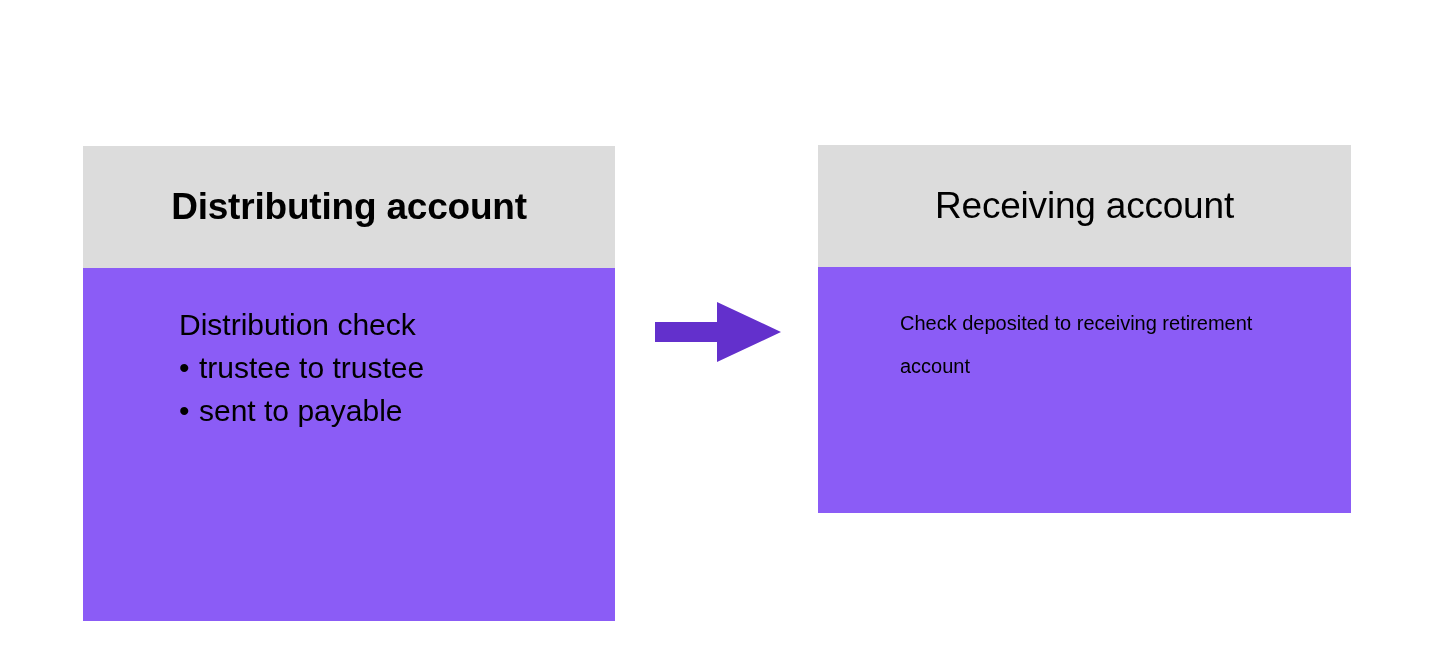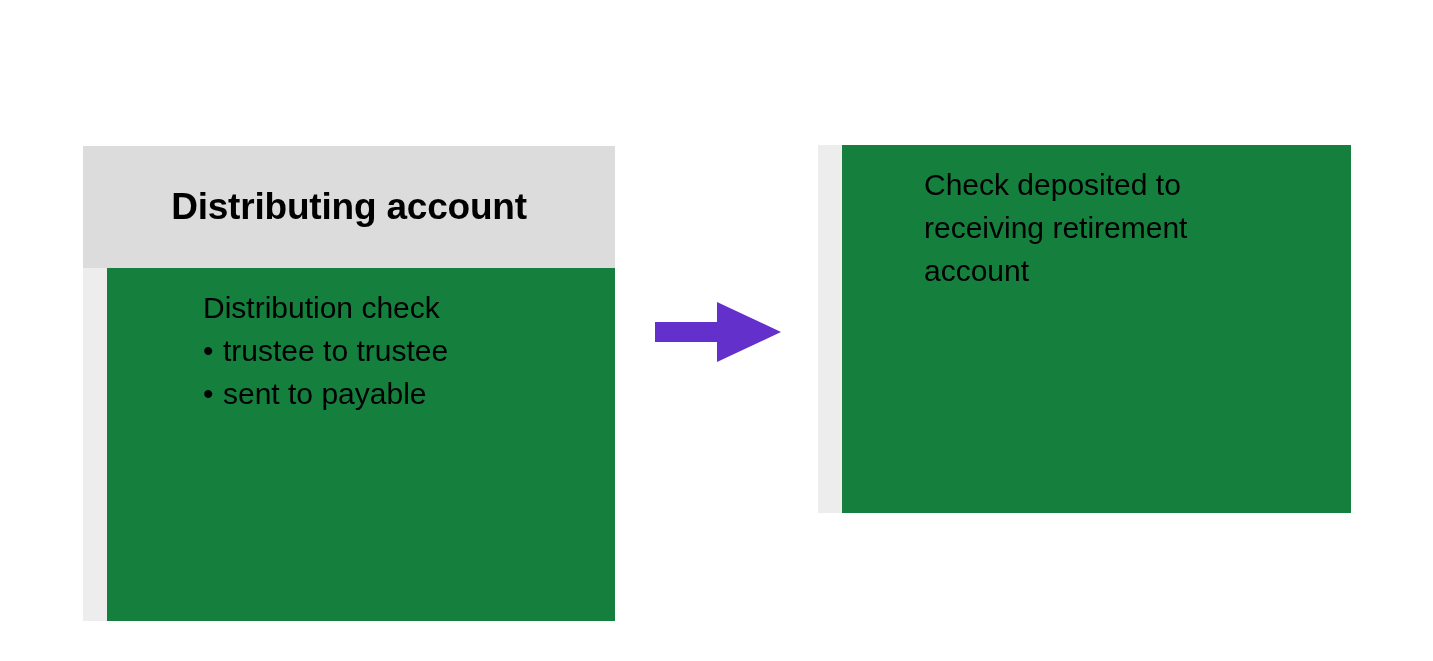--- a/index.html
+++ b/index.html
@@ -63,23 +63,22 @@
   }
 
   #panel-receiving .panel-header {
     font-size: 37px;
     font-weight: 500;
   }
 
   .panel-body {
     box-sizing: border-box;
     flex: 1;
-    background: #15803d;
-    padding-top: 18px;
-    margin-left: 24px;
+    background: #8b5cf6;
+    padding-top: 35px;
   }
 
   #panel-distributing .panel-body {
     padding-left: 96px;
   }
 
   #panel-receiving .panel-body {
     padding-left: 82px;
     padding-right: 90px;
   }
@@ -87,21 +86,21 @@
   .body-line {
     color: #000000;
     font-size: 30px;
     font-weight: 400;
     line-height: 43px;
     white-space: nowrap;
   }
 
   #panel-receiving .body-paragraph {
     color: #000000;
-    font-size: 30px;
+    font-size: 20px;
     font-weight: 400;
     line-height: 43px;
   }
 
   .bullet-dot {
     display: inline-block;
     width: 20px;
   }
 
   
@@ -131,18 +130,19 @@
     </div>
   </div>
 
   <div id="flow-arrow">
     <svg width="136" height="72" viewBox="0 0 136 72" xmlns="http://www.w3.org/2000/svg">
       <polygon points="5,26 67,26 67,6 131,36 67,66 67,46 5,46" fill="#6330cc"></polygon>
     </svg>
   </div>
 
   <div class="panel" id="panel-receiving">
+    <div class="panel-header">Receiving account</div>
     <div class="panel-body">
       <div class="body-paragraph">Check deposited to receiving retirement account</div>
     </div>
   </div>
 
 </div>
 
 </body></html>

